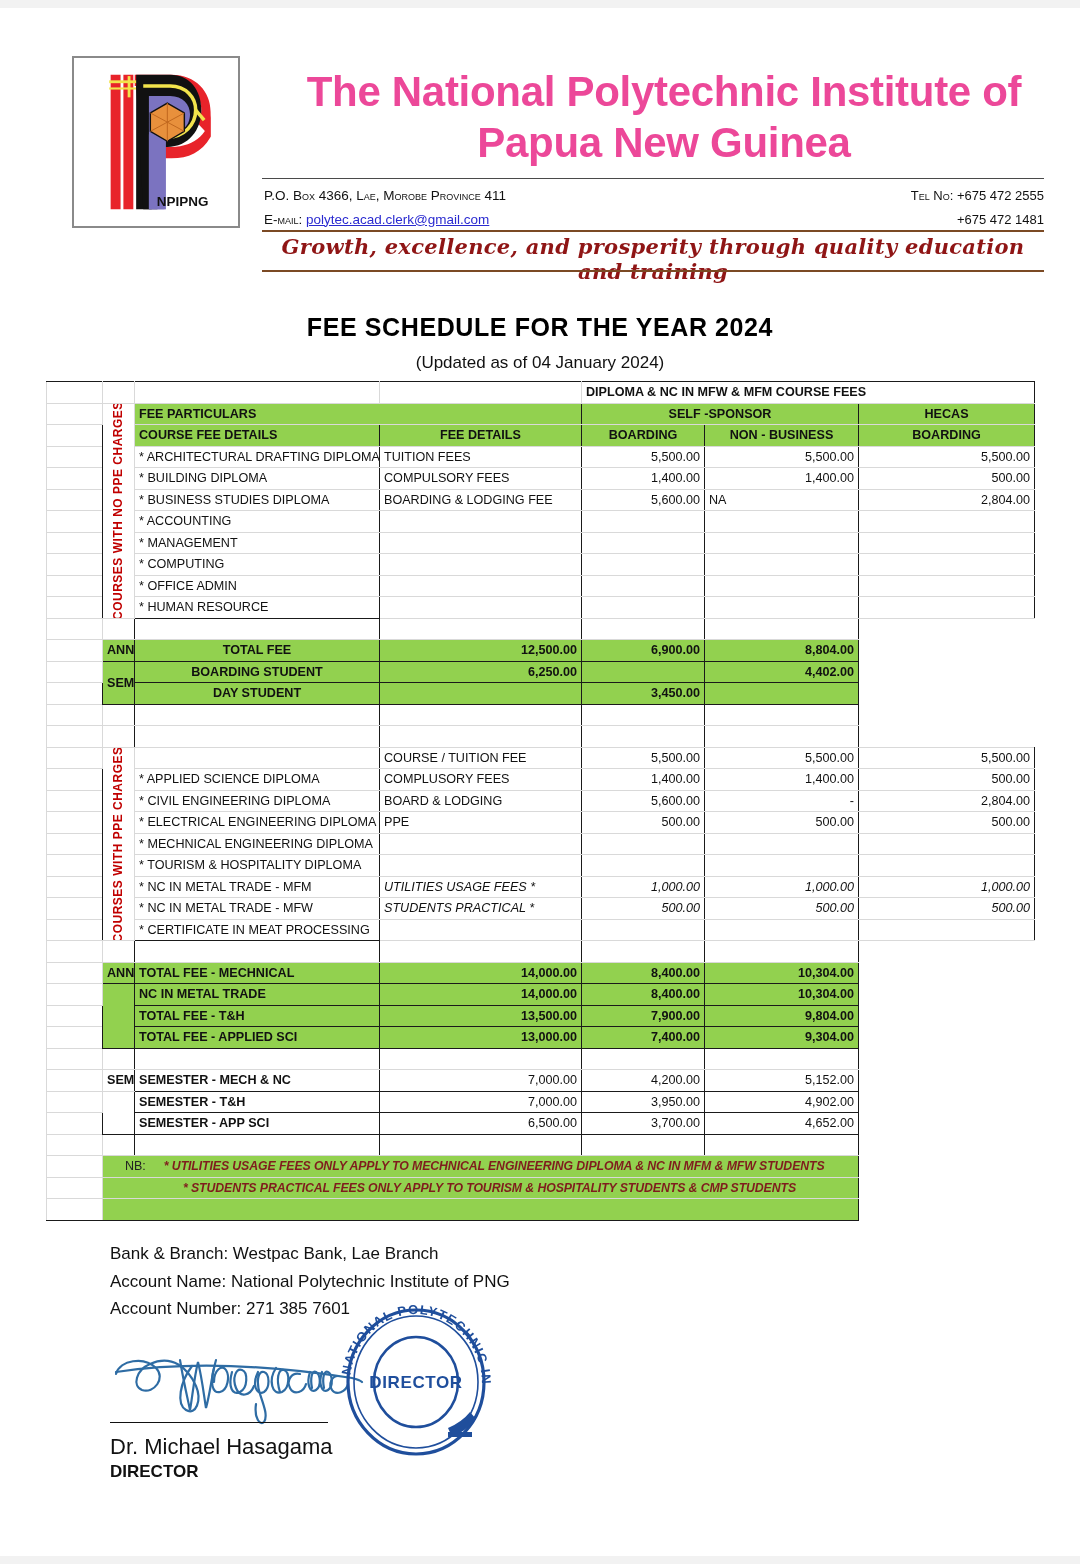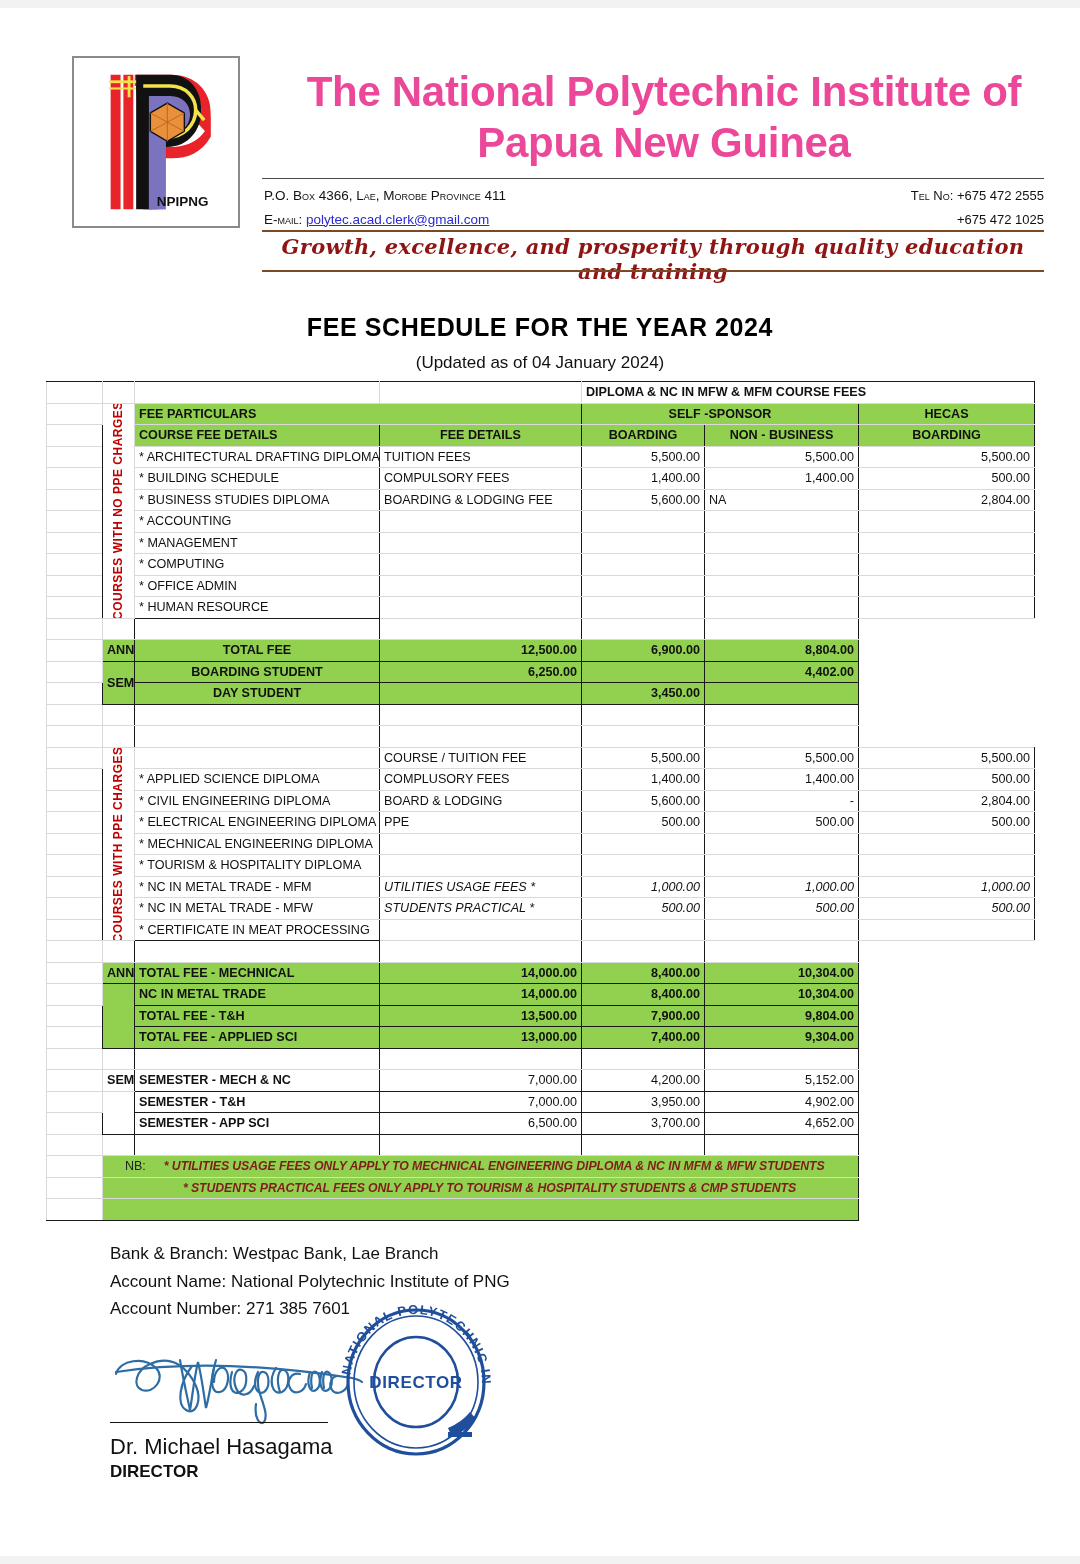--- a/index.html
+++ b/index.html
@@ -191,21 +191,21 @@
     <div class="contact-left">
       <div class="sc">P.O. Box 4366, Lae, Morobe Province 411</div>
       <div>
         <span class="sc">E-mail:</span>
         <span class="email-link">polytec.acad.clerk@gmail.com</span>
       </div>
     </div>
 
     <div class="contact-right">
       <div class="sc">Tel No: +675 472 2555</div>
-      <div>+675 472 1025</div>
+      <div>+675 472 1481</div>
     </div>
 
     <div class="hr-mid"></div>
     <div class="motto">Growth, excellence, and prosperity through quality education and training</div>
     <div class="hr-bot"></div>
   </div>
 
   <div class="doc-title">FEE SCHEDULE FOR THE YEAR 2024</div>
   <div class="doc-sub">(Updated as of 04 January 2024)</div>
 
@@ -247,21 +247,21 @@
         <tr>
           <td class="blank"></td>
           <td class="blank bl br">* ARCHITECTURAL DRAFTING DIPLOMA</td>
           <td class="blank br">TUITION FEES</td>
           <td class="blank br r">5,500.00</td>
           <td class="blank br r">5,500.00</td>
           <td class="blank br r">5,500.00</td>
         </tr>
         <tr>
           <td class="blank"></td>
-          <td class="blank bl br">* BUILDING SCHEDULE</td>
+          <td class="blank bl br">* BUILDING DIPLOMA</td>
           <td class="blank br">COMPULSORY FEES</td>
           <td class="blank br r">1,400.00</td>
           <td class="blank br r">1,400.00</td>
           <td class="blank br r">500.00</td>
         </tr>
         <tr>
           <td class="blank"></td>
           <td class="blank bl br">* BUSINESS STUDIES DIPLOMA</td>
           <td class="blank br">BOARDING &amp; LODGING FEE</td>
           <td class="blank br r">5,600.00</td>

